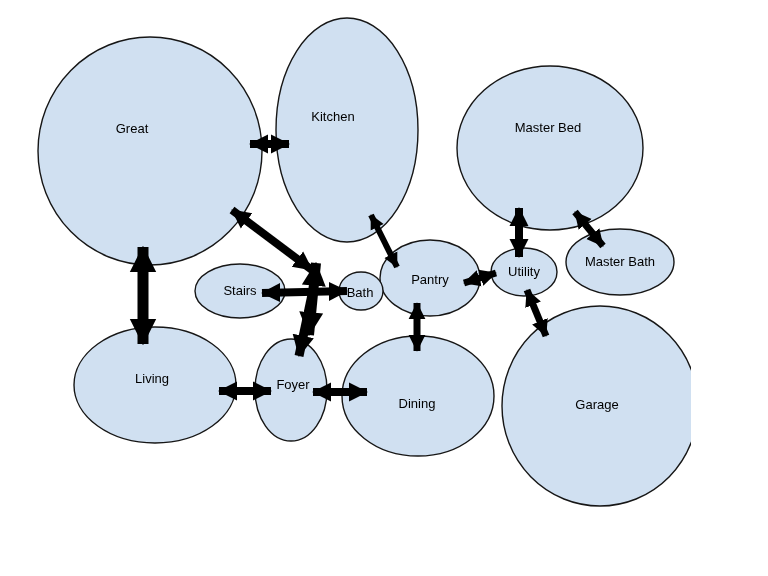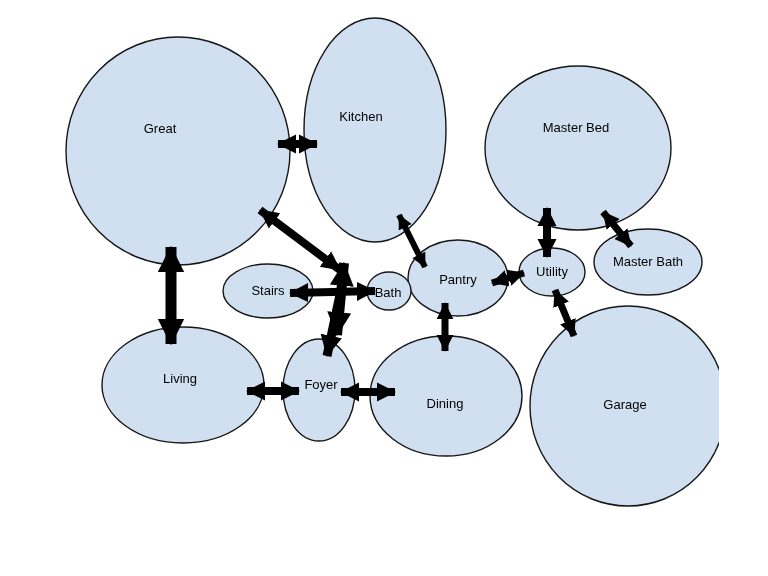--- a/index.html
+++ b/index.html
@@ -7,21 +7,20 @@
     padding: 0;
     background: #ffffff;
   }
   .stage {
     position: relative;
     width: 691px;
     height: 576px;
     background: #ffffff;
     overflow: hidden;
     font-family: "Liberation Sans", sans-serif;
-    padding-left: 28px;
   }
   svg text {
     font-family: "Liberation Sans", sans-serif;
     font-size: 13px;
     fill: #000000;
   }
   svg ellipse {
     stroke-linejoin: round;
   }
 </style>

